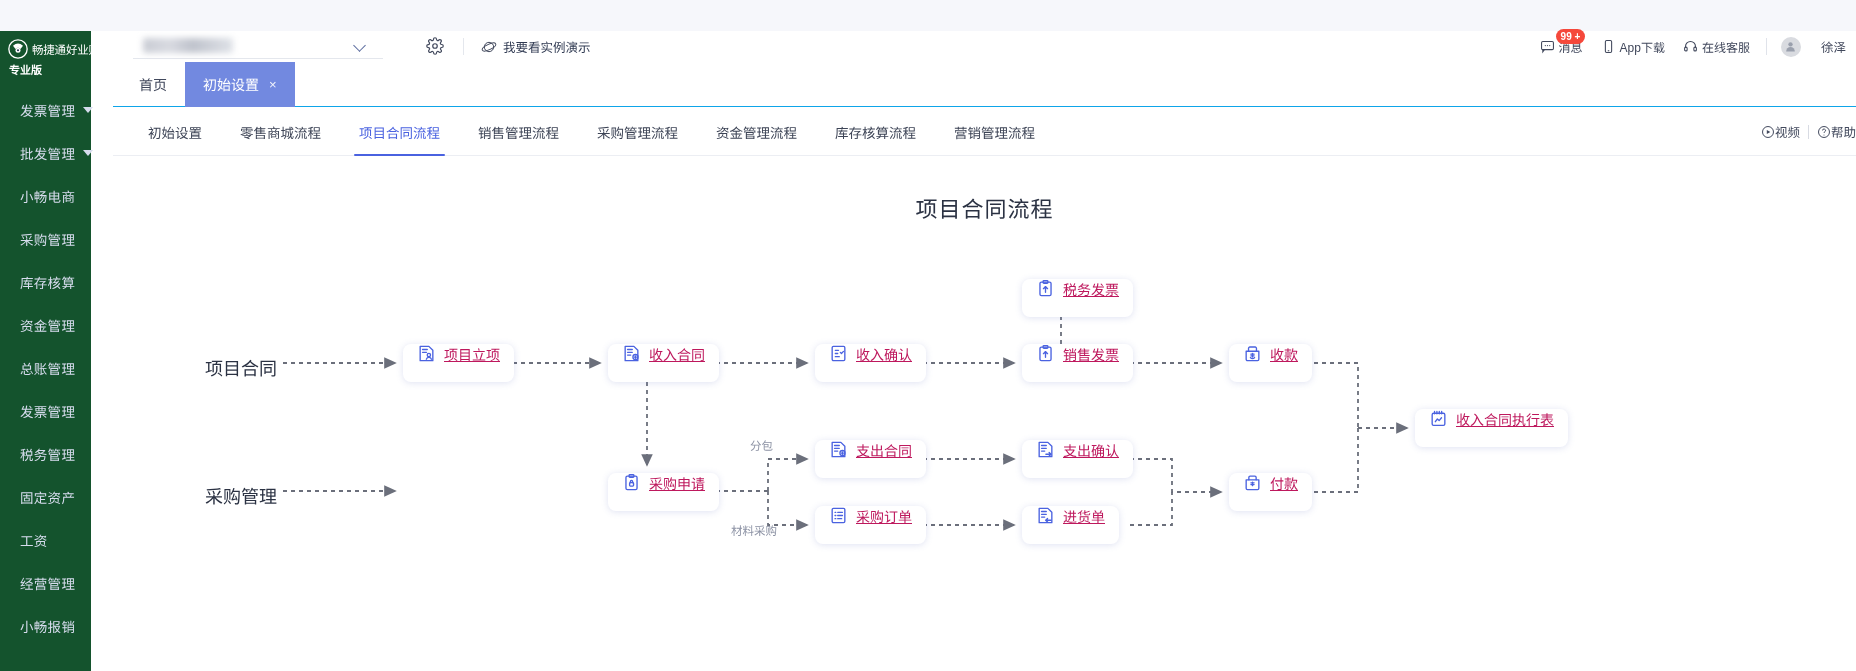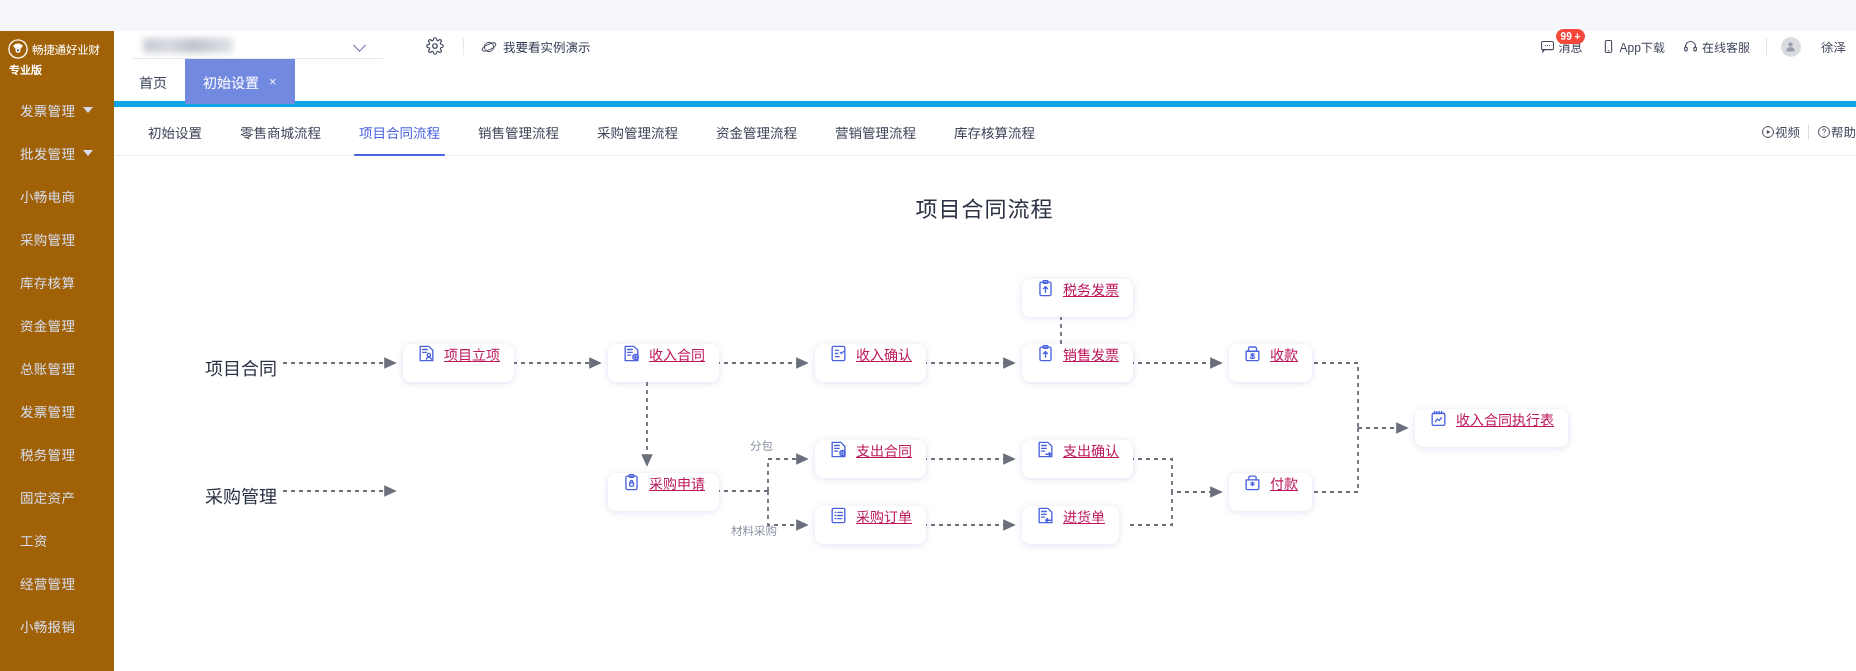--- a/index.html
+++ b/index.html
@@ -13,22 +13,22 @@
   #app { position: relative; width: 1856px; height: 671px; background:#ffffff; }
 
   
   .topbar {
     position: absolute; left: 0; top: 0; width: 1856px; height: 31px;
     background: #f6f7fb;
   }
 
   
   .sidebar {
-    position: absolute; left: 0; top: 31px; width: 114px; height: 640px;
-    background: #a16207;
+    position: absolute; left: 0; top: 31px; width: 91px; height: 640px;
+    background: #14532d;
     z-index: 20;
   }
   .brand {
     position: absolute; left: 0; top: 0; width: 113px; height: 57px;
     color: #ffffff;
   }
   .brand-row { display:flex; align-items:center; padding: 8px 0 0 8px; }
   .brand-logo { width: 20px; height: 20px; flex: 0 0 20px; }
   .brand-name {
     font-size: 11.5px; color: #ffffff; margin-left: 4px;
@@ -101,21 +101,21 @@
   .avatar {
     width: 20px; height: 20px; border-radius: 50%;
     background: #d9dbe0; margin-left: 14px;
     display:flex; align-items:center; justify-content:center;
   }
   .user-name { font-size:12.5px; color:#41485c; margin-left:20px; white-space:nowrap; }
 
   
   .tabstrip {
     position:absolute; left: 113px; top: 62px; width: 1743px; height: 45px;
-    background: #ffffff; border-bottom: 6px solid #0ea5e9;
+    background: #ffffff; border-bottom: 1px solid #0ea5e9;
     display:flex; align-items:center; padding-left: 8px;
   }
   .ptab {
     height: 45px; display:flex; align-items:center; justify-content:center;
     padding: 0 18px; font-size: 14px; color: #41485c; cursor:pointer;
   }
   .ptab.active { background: #7289e0; color: #ffffff; }
   .ptab .x {
     margin-left: 10px; font-size: 13px; color:#ffffff; opacity:.9;
   }
@@ -326,24 +326,24 @@
         <div class="stab">
           <span>销售管理流程</span>
         </div>
         <div class="stab">
           <span>采购管理流程</span>
         </div>
         <div class="stab">
           <span>资金管理流程</span>
         </div>
         <div class="stab">
+          <span>库存核算流程</span>
+        </div>
+        <div class="stab">
           <span>营销管理流程</span>
-        </div>
-        <div class="stab">
-          <span>库存核算流程</span>
         </div>
       </div>
     <div class="subtabs-right" id="subtabs-right">
         <div class="sr-item">
           <span style="display: inline-flex;">
             <svg width="14" height="14" viewBox="0 0 24 24" fill="none" stroke="#41485c" stroke-width="1.7">
               <circle cx="12" cy="12" r="9.4"></circle>
               <path d="M10 8.4l6 3.6-6 3.6z" fill="#41485c" stroke="none"></path>
             </svg>
           </span>

